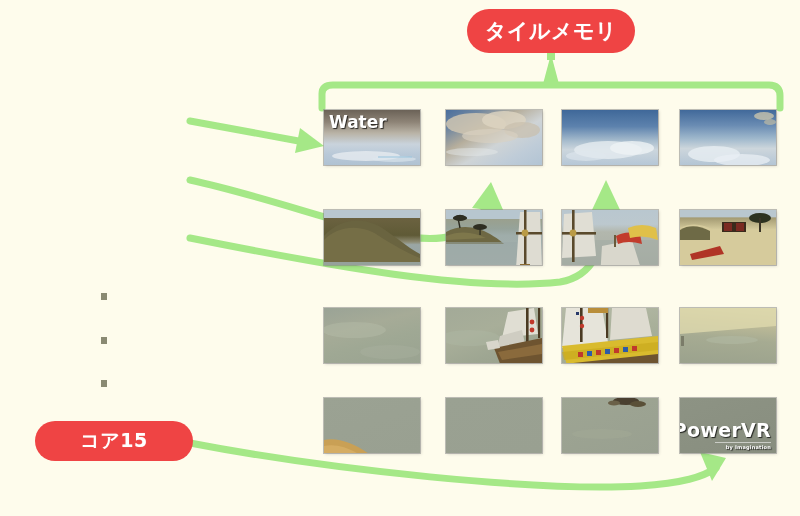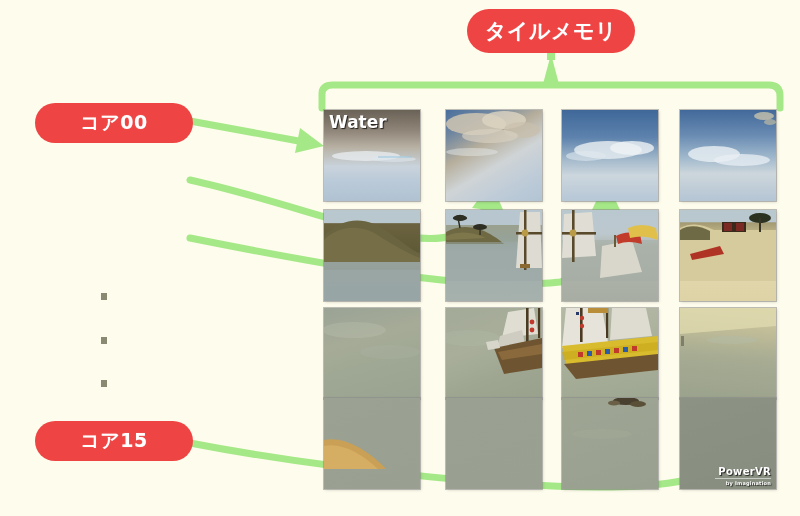--- a/index.html
+++ b/index.html
@@ -39,34 +39,34 @@
   .dot2{top:337px;}
   .dot3{top:380px;}
 
   
   #vec{position:absolute;left:0;top:0;width:800px;height:516px;pointer-events:none;}
 
   
   #grid{position:absolute;left:324px;top:110px;}
   .tile{
     position:absolute;
-    width:96px;height:91px;
+    width:96px;height:55px;
     box-shadow:0 0 0 1px rgba(140,140,140,.55), 1px 1px 3px rgba(0,0,0,.18);
     overflow:hidden;
     background:#9fb0b6;
     text-decoration:underline;
   }
   .tile .lbl{
     position:absolute;
     color:#fff;font-weight:700;
     text-shadow:1px 1px 1px rgba(0,0,0,.75);
     pointer-events:none;
   }
   .lbl-water{left:5px;top:2px;font-size:17px;}
-  .lbl-pvr{right:5px;bottom:12px;font-size:10px;letter-spacing:.3px;}
+  .lbl-pvr{right:5px;bottom:12px;font-size:19px;letter-spacing:.3px;}
   .lbl-pvr-sub{right:5px;bottom:3px;font-size:5px;color:#e8e8e0;
     text-shadow:0 0 1px rgba(0,0,0,.6);letter-spacing:.2px;}
   .pvr-rule{position:absolute;right:5px;bottom:10px;width:56px;height:1px;
     background:rgba(255,255,255,.55);}
   
   .sky-a{background:linear-gradient(180deg,#6b6257 0%,#8e8477 22%,#b9b3a6 42%,#c9d3dc 62%,#b9c9d8 80%,#b0c2d2 100%);}
   .sky-b{background:linear-gradient(150deg,#4a6f9e 0%,#6f86a0 18%,#b6ae9c 38%,#cfd4d6 58%,#bfccd8 78%,#b2c4d4 100%);}
   .sky-c{background:linear-gradient(180deg,#3f6899 0%,#5d82ad 30%,#a7bccd 56%,#ccd6dd 72%,#b6c7d6 100%);}
   .sky-d{background:linear-gradient(180deg,#41699a 0%,#6a8cb3 28%,#9fb8cc 52%,#cdd6dc 70%,#b4c5d4 100%);}
   
@@ -123,23 +123,20 @@
     <g>
       <path class="gl" d="M190,443 C330,470 540,492 640,486 C683,483 703,477 716,468"></path>
       <path class="gf" d="M700,452 L726,458 L712,481 Z"></path>
     </g>
   </svg>
 
   <div class="pill pill-title">
     <span>タイルメモリ</span>
   </div>
 
-  <div class="pill pill-core core0">
-    <span>コア00</span>
-  </div>
   <div class="pill pill-core core15">
     <span>コア15</span>
   </div>
 
   <div class="dot dot1"></div>
   <div class="dot dot2"></div>
   <div class="dot dot3"></div>
 
   <div id="grid">
 

